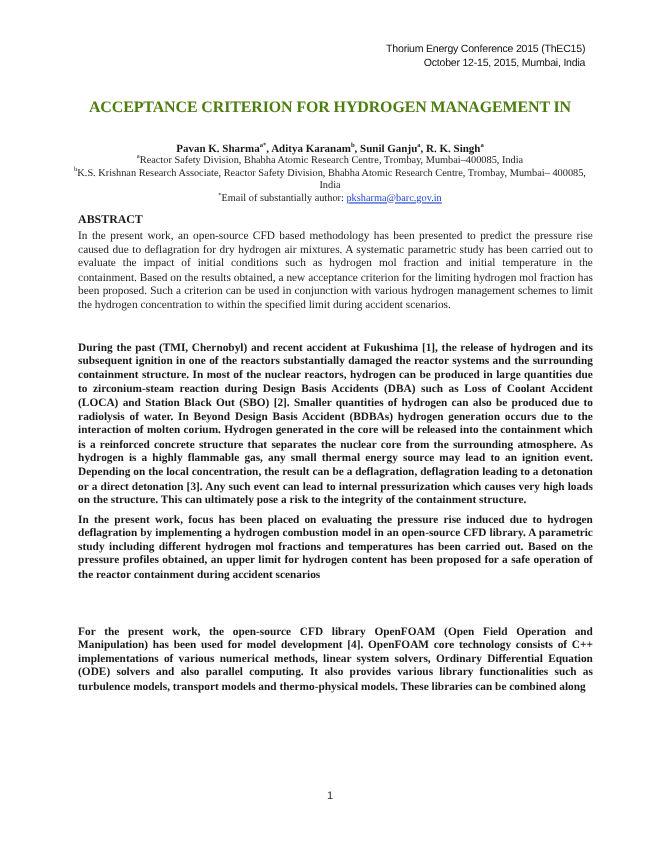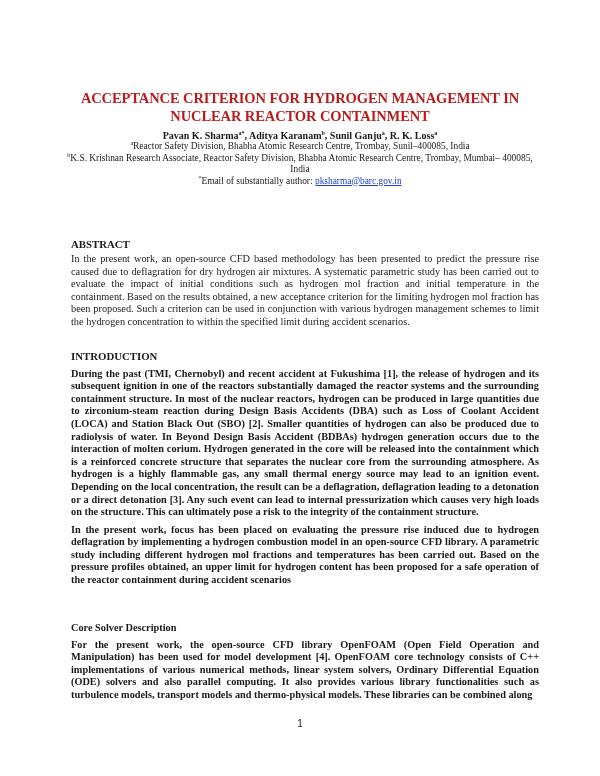--- a/index.html
+++ b/index.html
@@ -1,73 +1,74 @@
 <!DOCTYPE html>
 <html><head>
 <meta charset="utf-8">
 <style>
   html, body { margin: 0; padding: 0; background: #ffffff; }
   body { width: 600px; height: 776px; position: relative; overflow: hidden; color: #1a1a1a; }
   .page { position: absolute; left: 0; top: 0; width: 600px; height: 776px; }
   .conf { position: absolute; right: 68px; top: 38px; text-align: right;
     font-family: "Liberation Sans", sans-serif; font-size: 9.6px; line-height: 13px; letter-spacing: -0.2px; color: #111; }
   .title { position: absolute; left: 60px; width: 480px; top: 89px; text-align: center;
-    font-family: "Liberation Serif", serif; font-weight: bold; font-size: 14.5px; line-height: 18px; color: #b91c1c; letter-spacing: -0.1px; }
+    font-family: "Liberation Serif", serif; font-weight: bold; font-size: 14.5px; line-height: 18px; color: #4d7c0f; letter-spacing: -0.1px; }
   .authors { position: absolute; left: 60px; width: 480px; top: 130px; text-align: center;
     font-family: "Liberation Serif", serif; font-size: 9.4px; line-height: 11.4px; color: #1a1a1a; }
   .authors .names { font-weight: bold; font-size: 10px; }
   .authors sup { font-size: 6px; line-height: 0; }
   .authors a { color: #1a3fd0; text-decoration: underline; margin-top: 24px; }
   .content { position: absolute; left: 71px; width: 400px; top: 194px;
-    font-family: "Liberation Serif", serif; font-size: 10.3px; line-height: 12.6px; margin-top: 44px; }
+    font-family: "Liberation Serif", serif; font-size: 10.3px; line-height: 12.6px; }
   .h1 { font-weight: bold; font-size: 10.8px; margin: 0; line-height: 13px; }
   .abstract { text-align: justify; margin: 2px 0 0 0; width: 468px; }
   .keywords { margin: 6px 0 0 0; width: 468px; }
   .keywords .kwlabel { text-decoration: underline; }
   .para { text-align: justify; margin: 0; width: 468px; font-weight: bold; }
   .gap1 { height: 21px; }
   .gap2 { height: 5px; }
   .gap3 { height: 30px; }
   .gap4 { height: 4px; }
   .h2 { font-weight: bold; font-size: 10.3px; margin: 0; line-height: 13px; }
   .pagenum { position: absolute; left: 0; width: 600px; top: 718px; text-align: center;
     font-family: "Liberation Sans", sans-serif; font-size: 10px; color: #222; }
 </style>
 </head>
 <body>
 
 <div class="page">
 
+  <div class="conf">
+    <div>Thorium Energy Conference 2015 (ThEC15)</div>
+    <div>October 12-15, 2015, Mumbai, India</div>
+  </div>
 
   <div class="title">
     <div>ACCEPTANCE CRITERION FOR HYDROGEN MANAGEMENT IN</div>
-    <div>NUCLEAR REACTOR CONTAINMENT</div>
   </div>
 
   <div class="authors">
     <div class="names">
-      <span>Pavan K. Sharma</span><sup>a*</sup><span>, </span><span>Aditya Karanam</span><sup>b</sup><span>, </span><span>Sunil Ganju</span><sup>a</sup><span>, </span><span>R. K. Loss</span><sup>a</sup>
+      <span>Pavan K. Sharma</span><sup>a*</sup><span>, </span><span>Aditya Karanam</span><sup>b</sup><span>, </span><span>Sunil Ganju</span><sup>a</sup><span>, </span><span>R. K. Singh</span><sup>a</sup>
     </div>
-    <div><sup>a</sup><span>Reactor Safety Division, Bhabha Atomic Research Centre, Trombay, Sunil–400085, India</span></div>
+    <div><sup>a</sup><span>Reactor Safety Division, Bhabha Atomic Research Centre, Trombay, Mumbai–400085, India</span></div>
     <div><sup>b</sup><span>K.S. Krishnan Research Associate, Reactor Safety Division, Bhabha Atomic Research Centre, Trombay, Mumbai– 400085, India</span></div>
     <div><sup>*</sup><span>Email of substantially author: </span><a>pksharma@barc.gov.in</a></div>
   </div>
 
   <div class="content">
     <p class="h1">ABSTRACT</p>
     <p class="abstract">In the present work, an open-source CFD based methodology has been presented to predict the pressure rise caused due to deflagration for dry hydrogen air mixtures. A systematic parametric study has been carried out to evaluate the impact of initial conditions such as hydrogen mol fraction and initial temperature in the containment. Based on the results obtained, a new acceptance criterion for the limiting hydrogen mol fraction has been proposed. Such a criterion can be used in conjunction with various hydrogen management schemes to limit the hydrogen concentration to within the specified limit during accident scenarios.</p>
 
     <div class="gap1"></div>
-    <p class="h1">INTRODUCTION</p>
     <div class="gap2"></div>
     <p class="para">During the past (TMI, Chernobyl) and recent accident at Fukushima [1], the release of hydrogen and its subsequent ignition in one of the reactors substantially damaged the reactor systems and the surrounding containment structure. In most of the nuclear reactors, hydrogen can be produced in large quantities due to zirconium-steam reaction during Design Basis Accidents (DBA) such as Loss of Coolant Accident (LOCA) and Station Black Out (SBO) [2]. Smaller quantities of hydrogen can also be produced due to radiolysis of water.  In Beyond Design Basis Accident (BDBAs) hydrogen generation occurs due to the interaction of molten corium. Hydrogen generated in the core will be released into the containment which is a reinforced concrete structure that separates the nuclear core from the surrounding atmosphere. As hydrogen is a highly flammable gas, any small thermal energy source may lead to an ignition event. Depending on the local concentration, the result can be a deflagration, deflagration leading to a detonation or a direct detonation [3]. Any such event can lead to internal pressurization which causes very high loads on the structure. This can ultimately pose a risk to the integrity of the containment structure.</p>
     <div class="gap2"></div>
     <p class="para">In the present work, focus has been placed on evaluating the pressure rise induced due to hydrogen deflagration by implementing a hydrogen combustion model in an open-source CFD library. A parametric study including different hydrogen mol fractions and temperatures has been carried out. Based on the pressure profiles obtained, an upper limit for hydrogen content has been proposed for a safe operation of the reactor containment during accident scenarios</p>
 
     <div class="gap3"></div>
     <div class="gap4"></div>
-    <p class="h2">Core Solver Description</p>
     <div class="gap2"></div>
     <p class="para">For the present work, the open-source CFD library OpenFOAM (Open Field Operation and Manipulation) has been used for model development [4]. OpenFOAM core technology consists of C++ implementations of various numerical methods, linear system solvers, Ordinary Differential Equation (ODE) solvers and also parallel computing. It also provides various library functionalities such as turbulence models, transport models and thermo-physical models. These libraries can be combined along</p>
   </div>
 
   <div class="pagenum">1</div>
 </div>
 
 </body></html>

